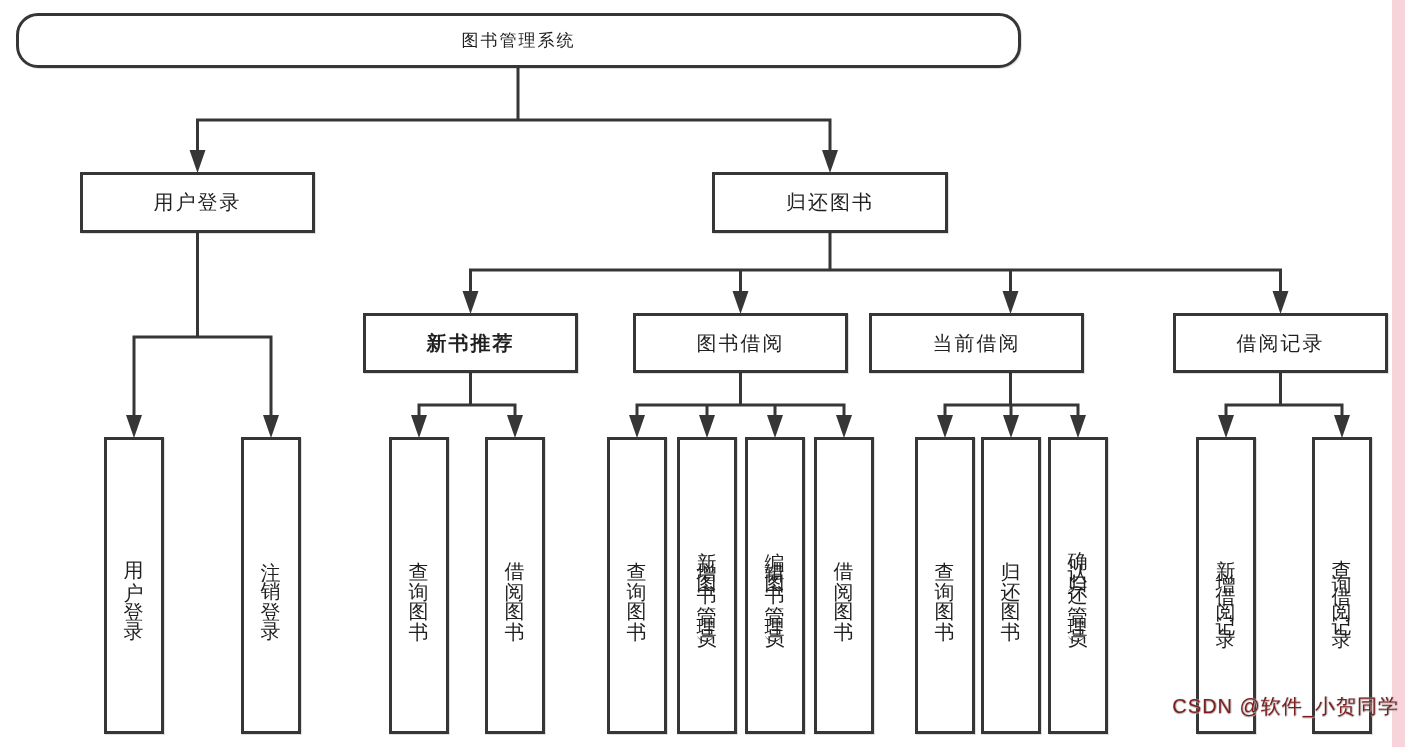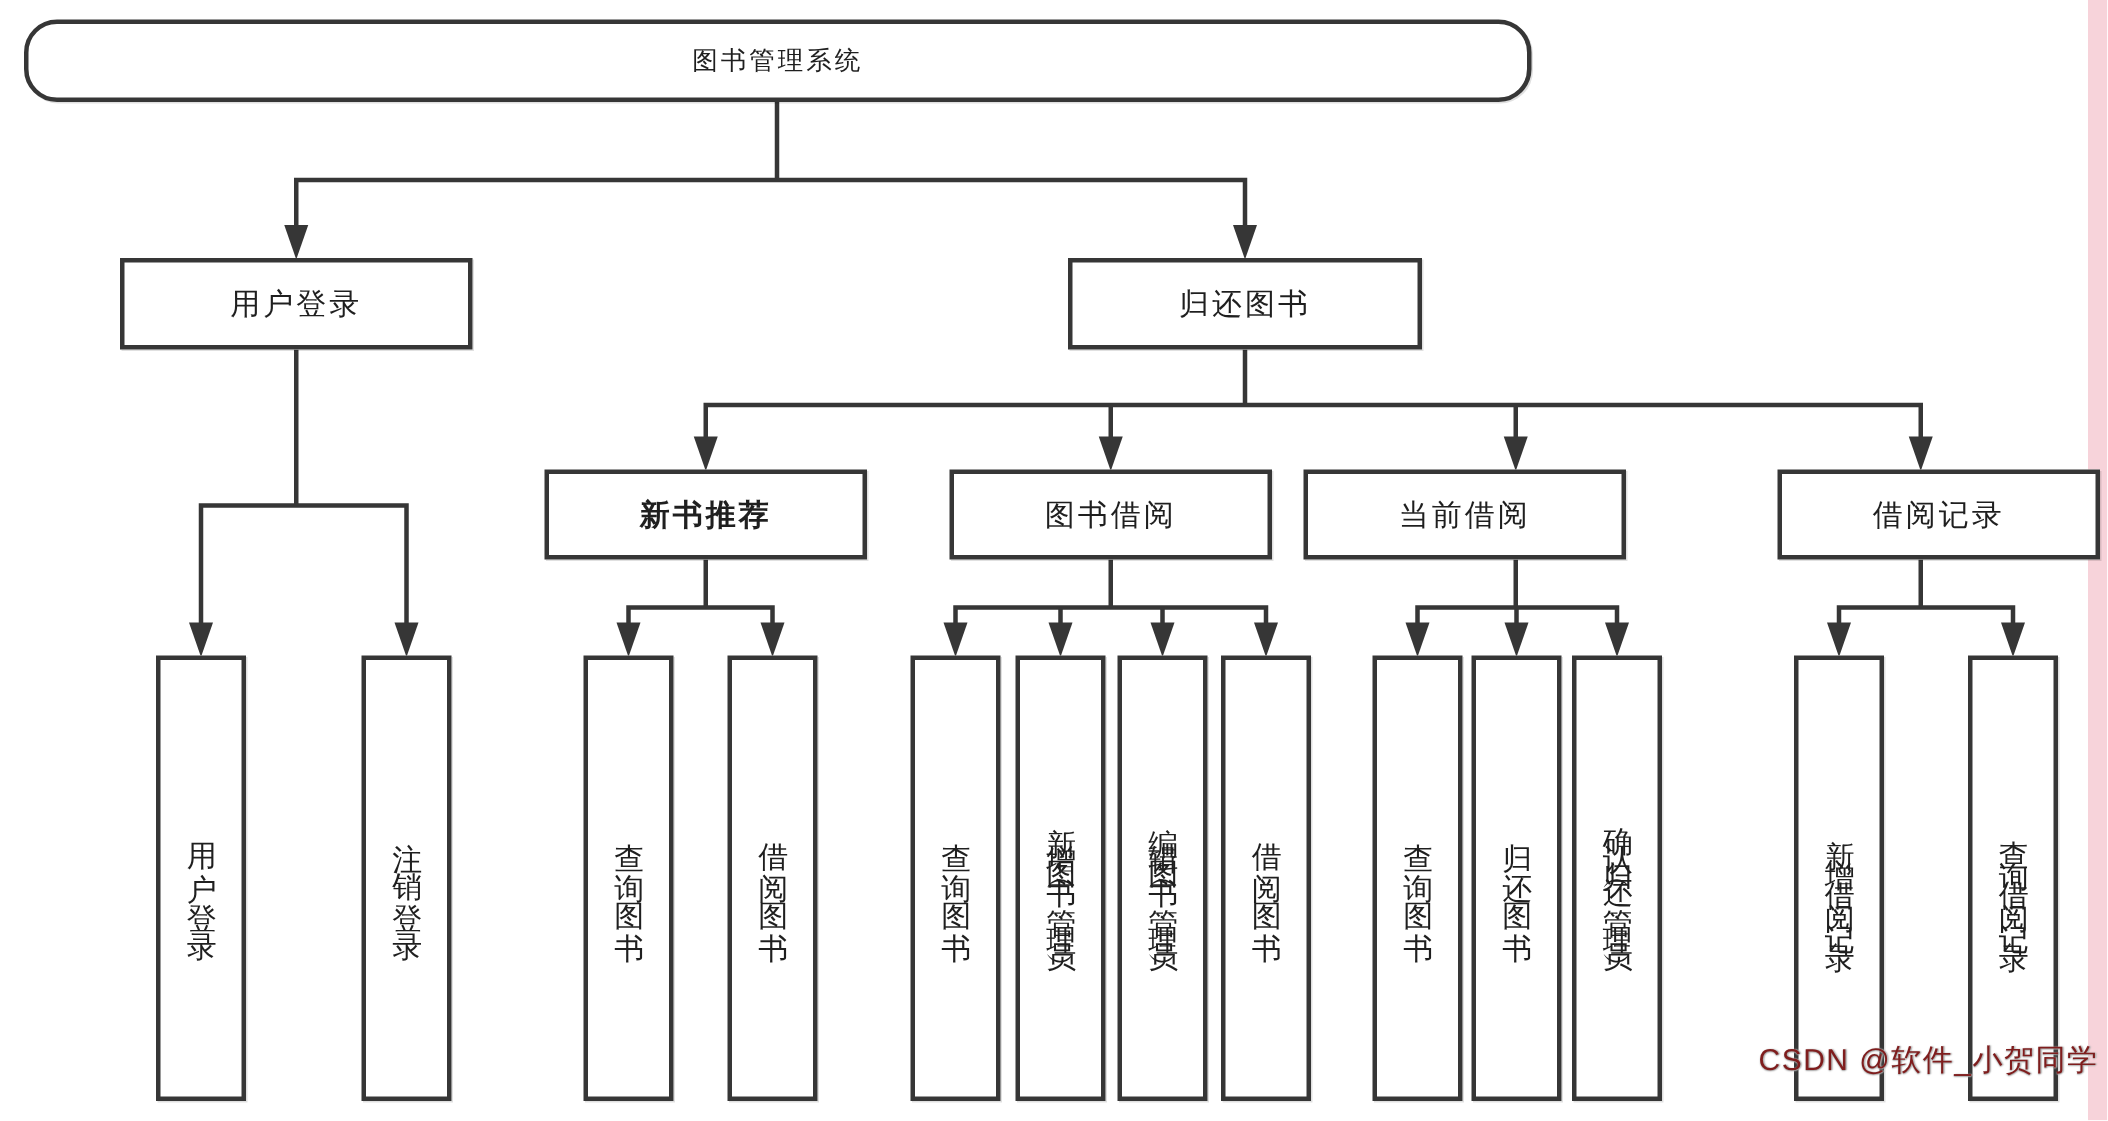--- a/index.html
+++ b/index.html
@@ -105,21 +105,21 @@
 
   <div class="node" style="left:363px;top:313px;width:215px;height:60px;font-weight:bold;">
     <span>新书推荐</span>
   </div>
   <div class="node" style="left:633px;top:313px;width:215px;height:60px;">
     <span>图书借阅</span>
   </div>
   <div class="node" style="left:869px;top:313px;width:215px;height:60px;">
     <span>当前借阅</span>
   </div>
-  <div class="node" style="left:1173px;top:313px;width:215px;height:60px;margin-left:12px;">
+  <div class="node" style="left:1173px;top:313px;width:215px;height:60px;">
     <span>借阅记录</span>
   </div>
 
   <div class="node leaf" style="left:104px;top:437px;width:60px;height:297px;">
     <span class="vtext s4">用户登录</span>
   </div>
   <div class="node leaf" style="left:241px;top:437px;width:60px;height:297px;">
     <span class="vtext s4">注销登录</span>
   </div>
 

